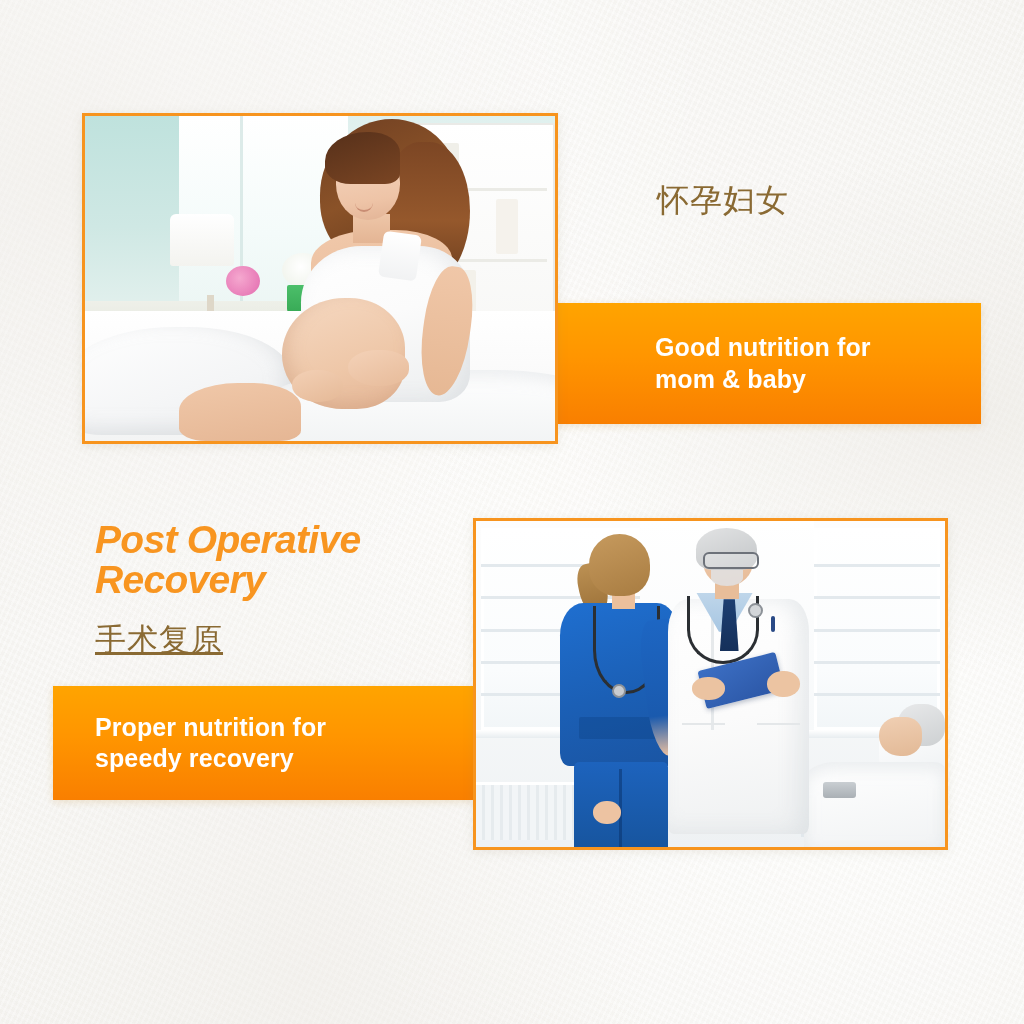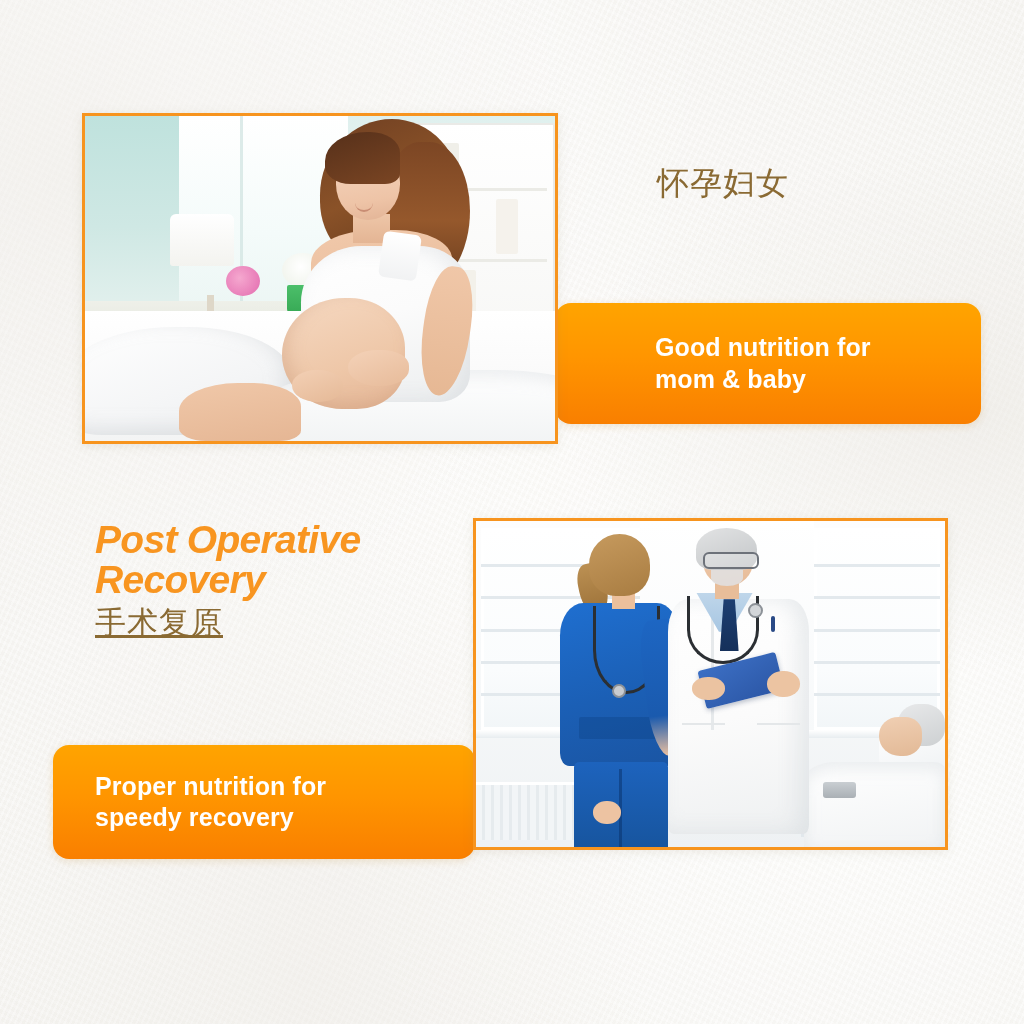--- a/index.html
+++ b/index.html
@@ -235,45 +235,44 @@
   .p-bedrail{position:absolute;left:74%;top:80%;width:7%;height:5%;border-radius:3px;
     background:linear-gradient(180deg,#c9ced2 0%, #aab0b5 100%);}
 
   
   .banner{
     position:absolute;
     background:linear-gradient(180deg,#ffa400 0%, #ff9500 45%, #f97f00 100%);
     box-shadow:0 2px 8px rgba(190,120,20,.18);
     display:flex;align-items:center;
     box-sizing:border-box;
-    border-radius:16px;
   }
   #banner-top{left:555px;top:303px;width:426px;height:121px;padding-left:100px;z-index:2;}
-  #banner-bottom{left:53px;top:745px;width:422px;height:114px;padding-left:42px;z-index:4;}
+  #banner-bottom{left:53px;top:686px;width:422px;height:114px;padding-left:42px;z-index:4;}
   .banner-text{
     color:#ffffff;font-weight:bold;font-size:25px;line-height:1.26;
     letter-spacing:.1px;white-space:pre-line;
   }
 
   
   #text-pregnant{position:absolute;left:657px;top:160px;width:350px;z-index:5;}
   #text-recovery{position:absolute;left:95px;top:520px;width:400px;z-index:5;}
 
   .eyebrow{
     color:#f7941e;font-size:30px;font-weight:normal;line-height:1.05;
     letter-spacing:.2px;margin-bottom:2px;
   }
   .headline{
     color:#f89520;font-size:43px;font-weight:bold;line-height:1.02;
     letter-spacing:-.6px;white-space:pre-line;
   }
   .headline.small{font-size:39px;letter-spacing:-.7px;font-style:italic;}
   .cn{
     color:#8a6a33;font-size:32px;font-weight:normal;line-height:1.22;
-    margin-top:4px;letter-spacing:1px;
+    margin-top:21px;letter-spacing:1px;
   }
   .cn.sm{font-size:31px;text-decoration:underline;}
 </style>
 </head>
 <body>
 
 <div id="stage">
 
   <div class="photo-frame" id="photo-pregnant">
     <div class="scene bed-room">

